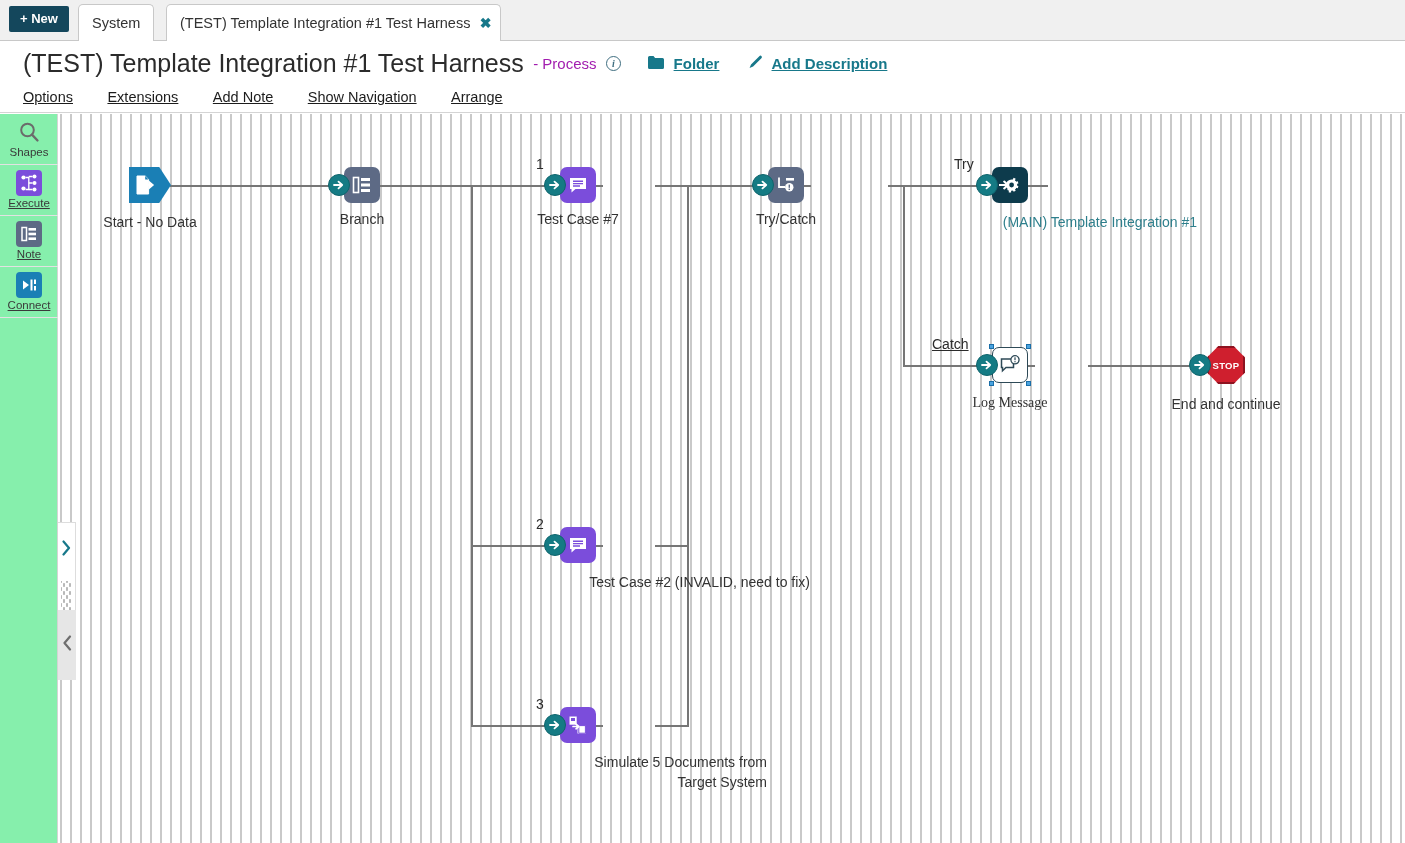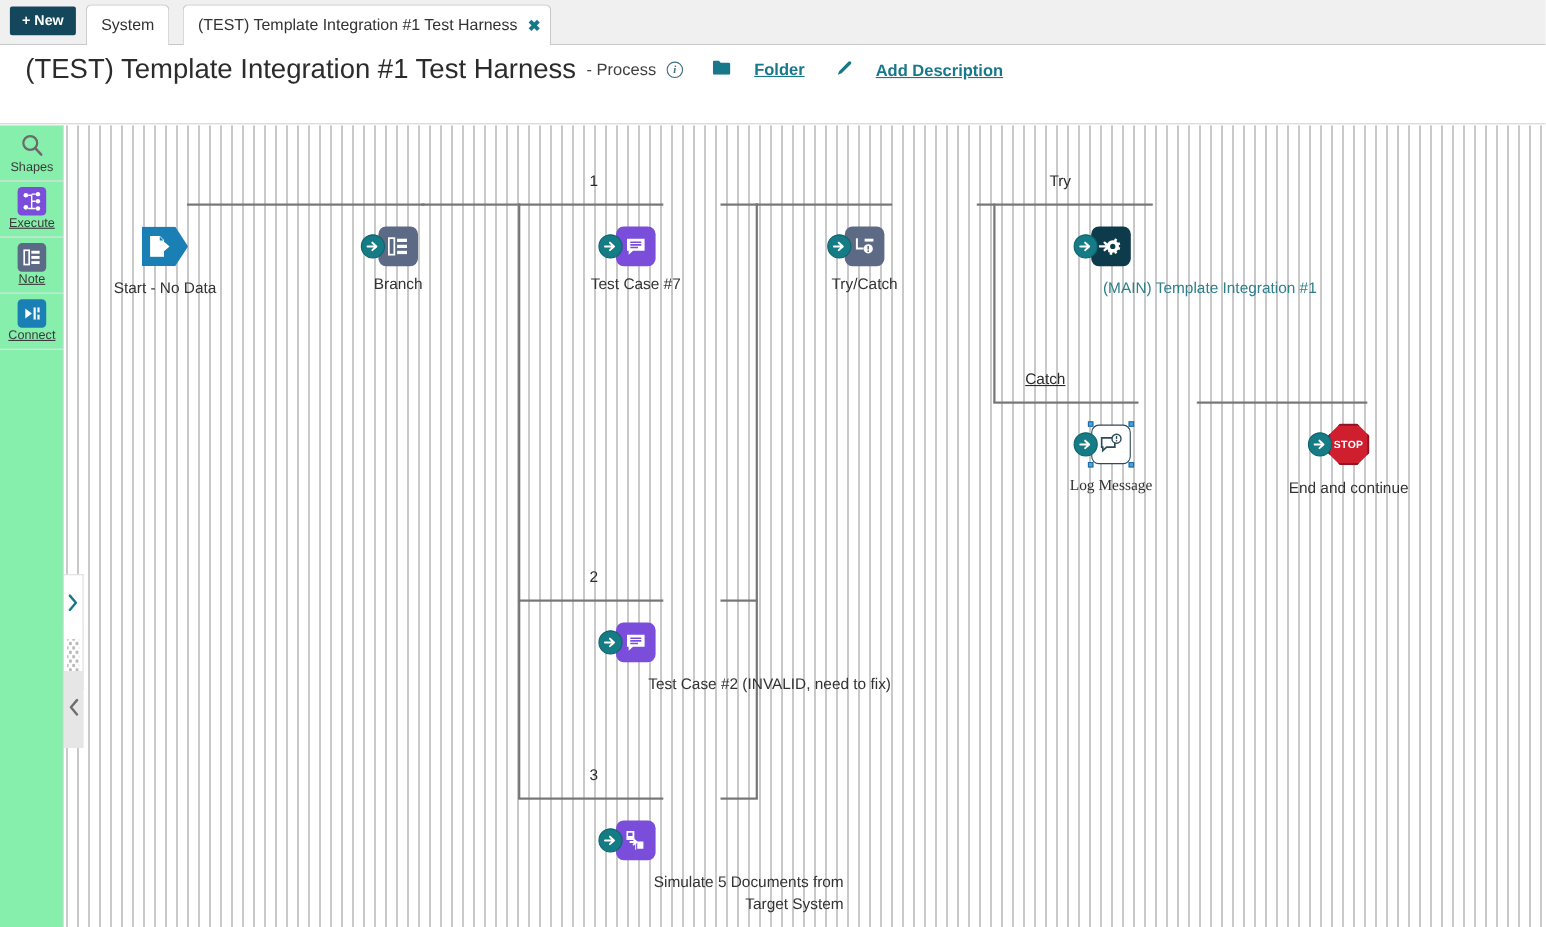--- a/index.html
+++ b/index.html
@@ -57,38 +57,38 @@
     width: 1405px; height: 72px;
     background: #ffffff;
     border-bottom: 1px solid #d4d4d4;
   }
   #title-row { position: absolute; left: 23px; top: 8px; white-space: nowrap; }
   #page-title {
     font-size: 25px; color: #2b2b2b; font-weight: normal;
     display: inline-block; vertical-align: middle;
   }
   #page-subtitle {
-    font-size: 15px; color: #404040; display: inline-block;
+    font-size: 15px; color: #a21caf; display: inline-block;
     vertical-align: middle; margin-left: 5px;
   }
   .info-icon {
     display: inline-block; vertical-align: middle;
     width: 15px; height: 15px; margin-left: 5px;
     border: 1.4px solid #3f6e80; border-radius: 50%;
     color: #3f6e80; font-size: 10px; font-style: italic;
     font-weight: bold; text-align: center; line-height: 13px;
     font-family: "Liberation Serif", serif;
     cursor: pointer;
   }
   .hdr-link {
     display: inline-block; vertical-align: middle;
     margin-left: 23px; color: #17788a; font-size: 15px;
     font-weight: bold; cursor: pointer;
   }
-  .hdr-link .lbl { text-decoration: underline; margin-left: 12px; }
+  .hdr-link .lbl { text-decoration: underline; }
   .hdr-link .gl { margin-right: 5px; text-decoration: none; display: inline-block; }
 
   #menu-row { position: absolute; left: 23px; top: 47px; white-space: nowrap; }
   .menu-item {
     display: inline-block; margin-right: 30px;
     font-size: 14.5px; color: #1c1c1c;
     text-decoration: underline; cursor: pointer;
   }
 
   
@@ -159,21 +159,21 @@
   }
   #handle-collapse {
     position: absolute; left: 0px; top: 496px;
     width: 18px; height: 70px;
     background: #e6e6e6;
     display: flex; align-items: center; justify-content: center;
     cursor: pointer; z-index: 12;
   }
 
   
-  .node { position: absolute; z-index: 6; margin-top: 39px; }
+  .node { position: absolute; z-index: 6; }
   .nbox {
     width: 36px; height: 36px;
     border-radius: 7px;
     display: flex; align-items: center; justify-content: center;
     position: relative;
   }
   .nbox.purple { background: #7b4ddb; }
   .nbox.gray   { background: #5d6a85; }
   .nbox.navy   { background: #0d3b4c; }
   .nbox.white  { background: #ffffff; border: 1.5px solid #2e4a57; }
@@ -266,20 +266,27 @@
     <span class="hdr-link">
       <span class="gl">
         <svg width="16" height="14" viewBox="0 0 16 14">
             <path d="M14.6 1.2a1.6 1.6 0 0 0-2.3 0L4 9.5 2.6 13l3.5-1.4 8.3-8.3a1.6 1.6 0 0 0 .2-2.1z" fill="#17788a"></path>
           </svg>
       </span>
       <span class="lbl">Add Description</span>
     </span>
   </div>
 
+  <div id="menu-row">
+    <span class="menu-item">Options</span>
+    <span class="menu-item">Extensions</span>
+    <span class="menu-item">Add Note</span>
+    <span class="menu-item">Show Navigation</span>
+    <span class="menu-item">Arrange</span>
+  </div>
 </div>
 
 <div id="rail">
 
   <div class="rail-item">
     <div class="rail-ico">
       <svg width="22" height="22" viewBox="0 0 22 22">
         <circle cx="9.5" cy="9" r="6.3" fill="none" stroke="#6b6b6b" stroke-width="2"></circle>
         <line x1="14" y1="13.6" x2="19.5" y2="19.5" stroke="#6b6b6b" stroke-width="2.3" stroke-linecap="round"></line>
       </svg>

